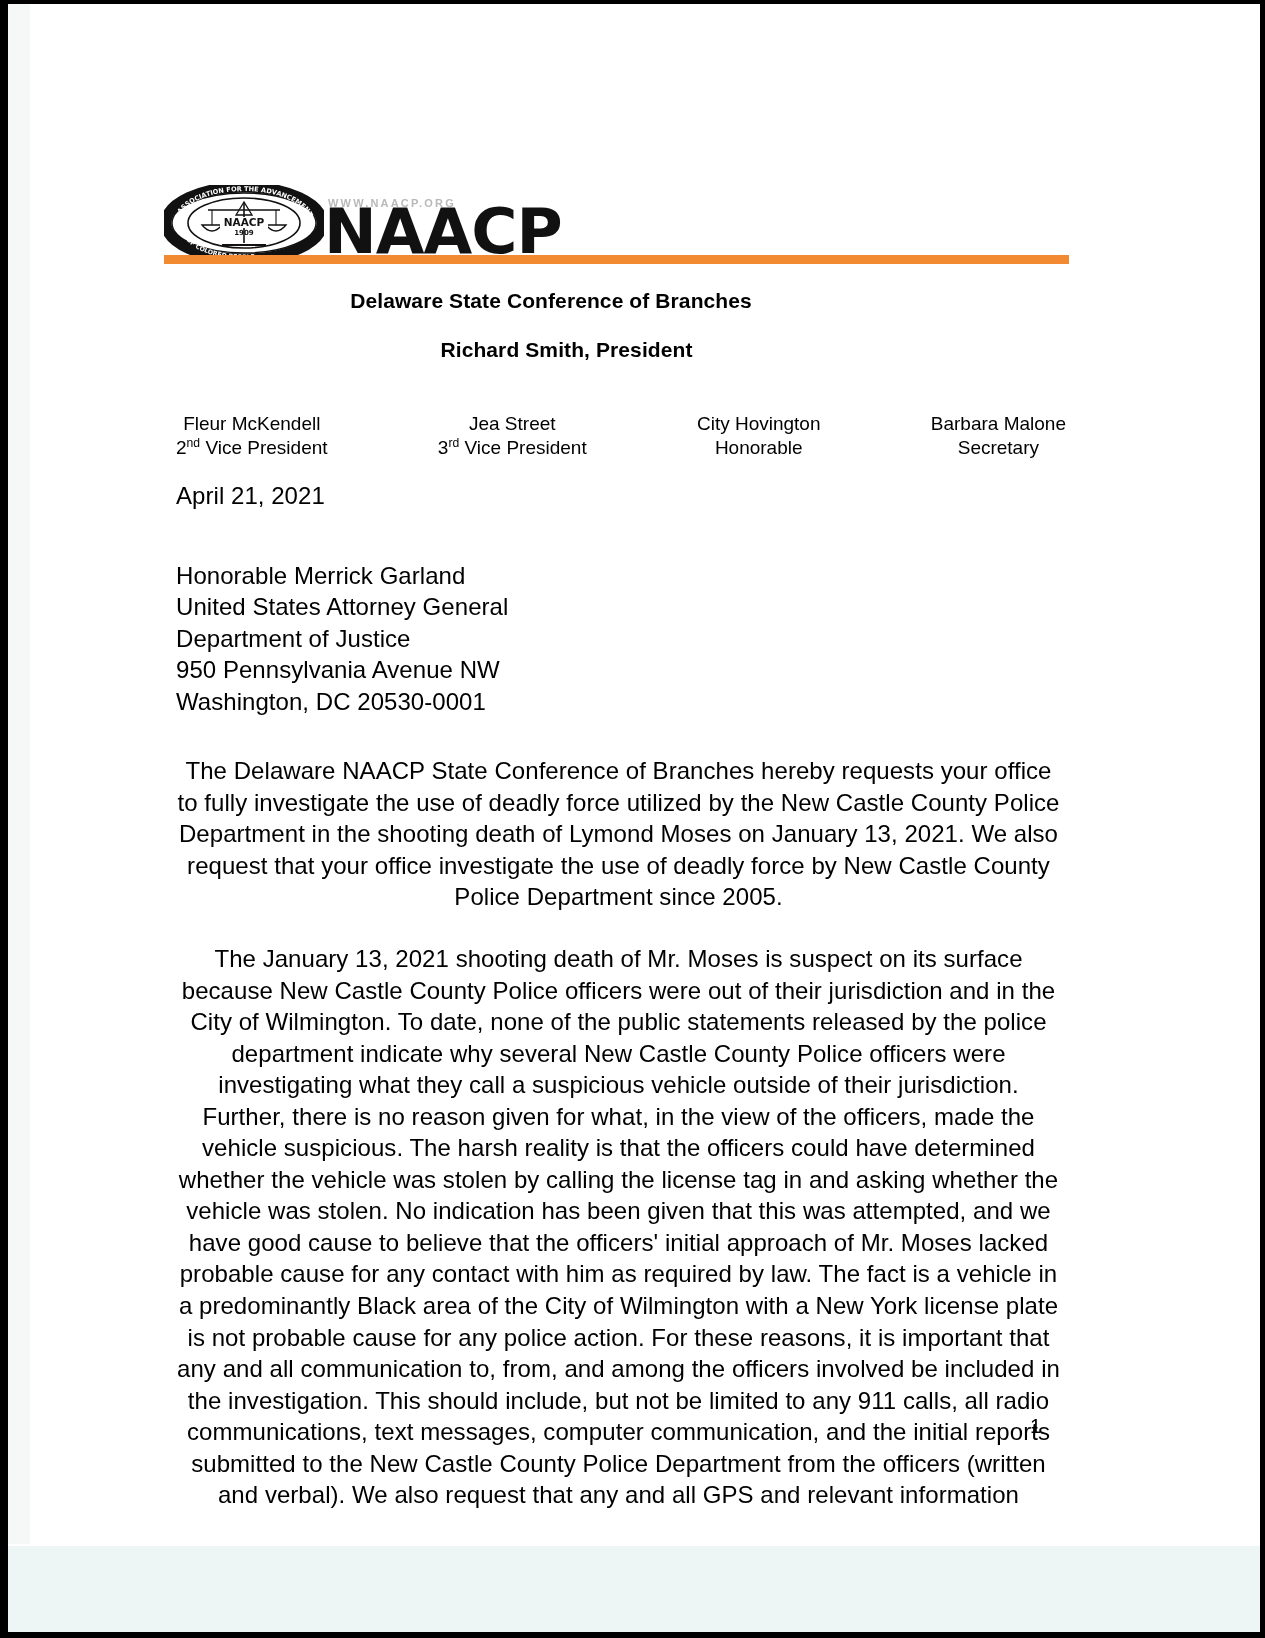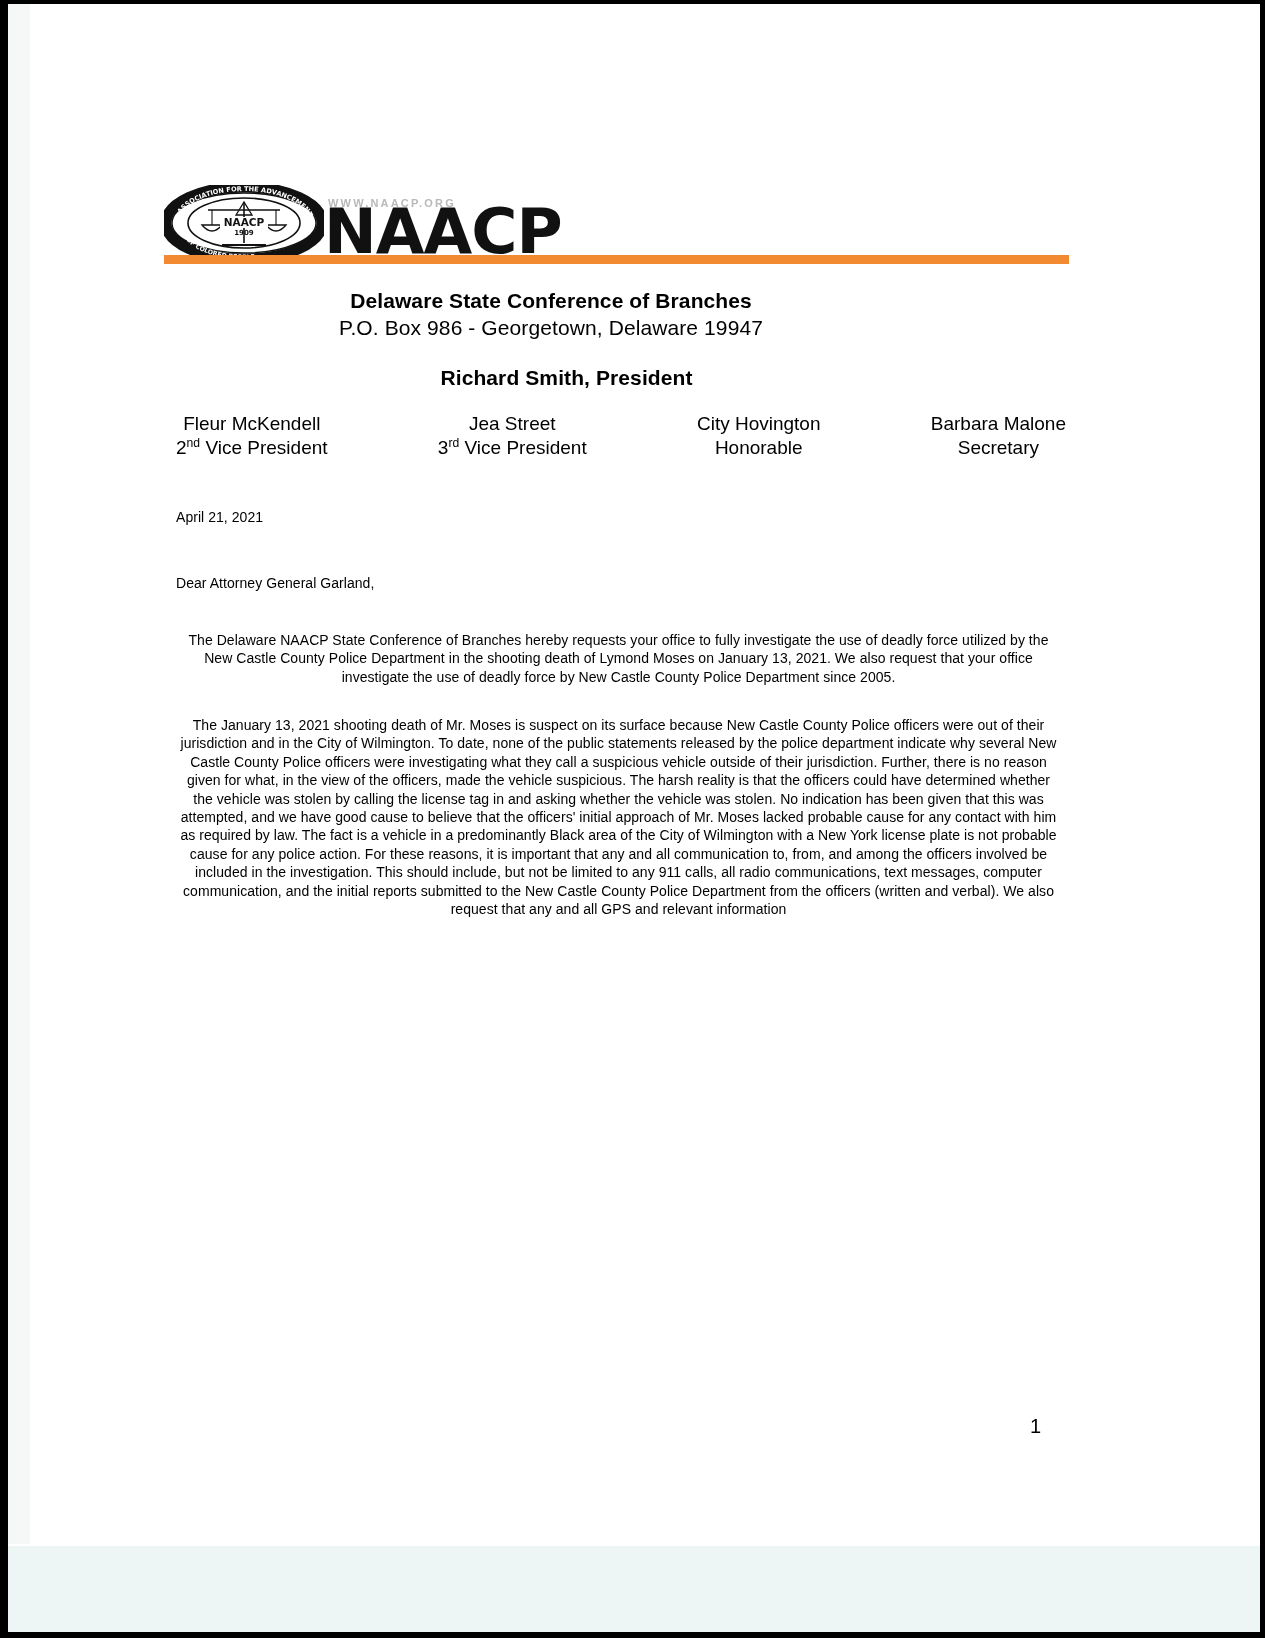--- a/index.html
+++ b/index.html
@@ -158,23 +158,23 @@
   .officer sup {
     font-size: 0.64em;
     vertical-align: super;
     line-height: 0;
   }
 
   
   .body-block {
     position: absolute;
     left: 176px;
-    top: 508px;
+    top: 480px;
     width: 885px;
-    font-size: 14px;
+    font-size: 24px;
     line-height: 1.315;
     letter-spacing: 0.05px;
   }
   .date-line { margin: 0 0 48px 0; }
   .addr-line { margin: 0; }
   .addr-block { margin: 0 0 38px 0; }
   .salutation { margin: 0 0 38px 0; }
   .para { margin: 0 0 30px 0; text-align: center; }
   .para:last-child { margin-bottom: 4px; }
 
@@ -237,21 +237,20 @@
         <div class="wordmark">NAACP</div>
       </div>
 
     </div>
 
     <div class="orange-rule"></div>
   </div>
 
   <div class="org-block">
     <div class="org-name">Delaware State Conference of Branches</div>
-    <div class="org-address">P.O. Box 986 - Georgetown, Delaware 19947</div>
     <div class="president">Richard Smith, President</div>
   </div>
 
   <div class="officers">
     <div class="officer">
       <span class="o-name">Fleur McKendell</span>
       <span class="o-title"><span>2</span><sup>nd</sup><span> Vice President</span></span>
     </div>
     <div class="officer">
       <span class="o-name">Jea Street</span>
@@ -264,22 +263,28 @@
     <div class="officer">
       <span class="o-name">Barbara Malone</span>
       <span class="o-title">Secretary</span>
     </div>
   </div>
 
   <div class="body-block">
 
     <div class="date-line">April 21, 2021</div>
 
-
-    <div class="salutation">Dear Attorney General Garland,</div>
+    <div class="addr-block">
+      <div class="addr-line">Honorable Merrick Garland</div>
+      <div class="addr-line">United States Attorney General</div>
+      <div class="addr-line">Department of Justice</div>
+      <div class="addr-line">950 Pennsylvania Avenue NW</div>
+      <div class="addr-line">Washington, DC 20530-0001</div>
+    </div>
+
 
     <p class="para">The Delaware NAACP State Conference of Branches hereby requests your office to fully investigate the use of deadly force utilized by the New Castle County Police Department in the shooting death of Lymond Moses on January 13, 2021. We also request that your office investigate the use of deadly force by New Castle County Police Department since 2005.</p>
     <p class="para">The January 13, 2021 shooting death of Mr. Moses is suspect on its surface because New Castle County Police officers were out of their jurisdiction and in the City of Wilmington. To date, none of the public statements released by the police department indicate why several New Castle County Police officers were investigating what they call a suspicious vehicle outside of their jurisdiction. Further, there is no reason given for what, in the view of the officers, made the vehicle suspicious. The harsh reality is that the officers could have determined whether the vehicle was stolen by calling the license tag in and asking whether the vehicle was stolen. No indication has been given that this was attempted, and we have good cause to believe that the officers' initial approach of Mr. Moses lacked probable cause for any contact with him as required by law. The fact is a vehicle in a predominantly Black area of the City of Wilmington with a New York license plate is not probable cause for any police action. For these reasons, it is important that any and all communication to, from, and among the officers involved be included in the investigation. This should include, but not be limited to any 911 calls, all radio communications, text messages, computer communication, and the initial reports submitted to the New Castle County Police Department from the officers (written and verbal). We also request that any and all GPS and relevant information</p>
   </div>
 
   <div class="page-number">1</div>
 
 </div>
 
 </body></html>

